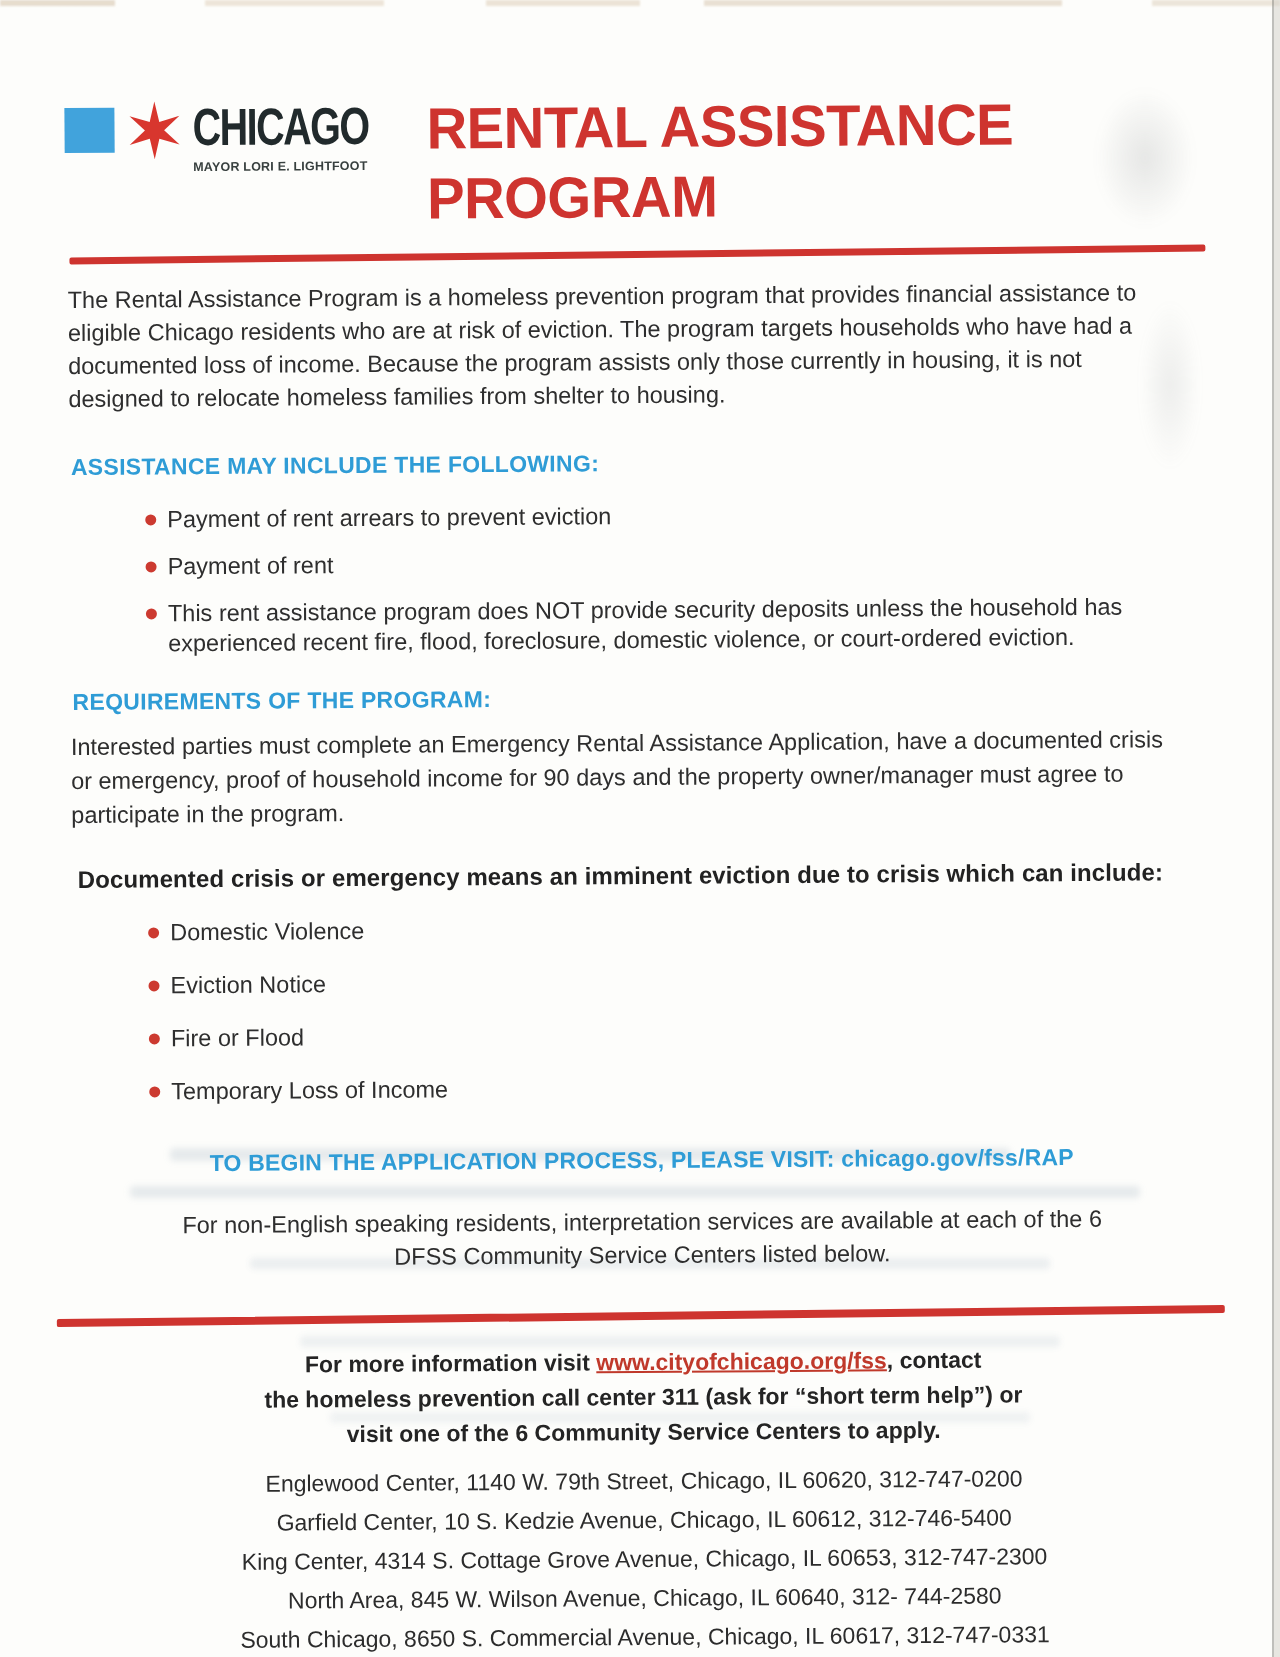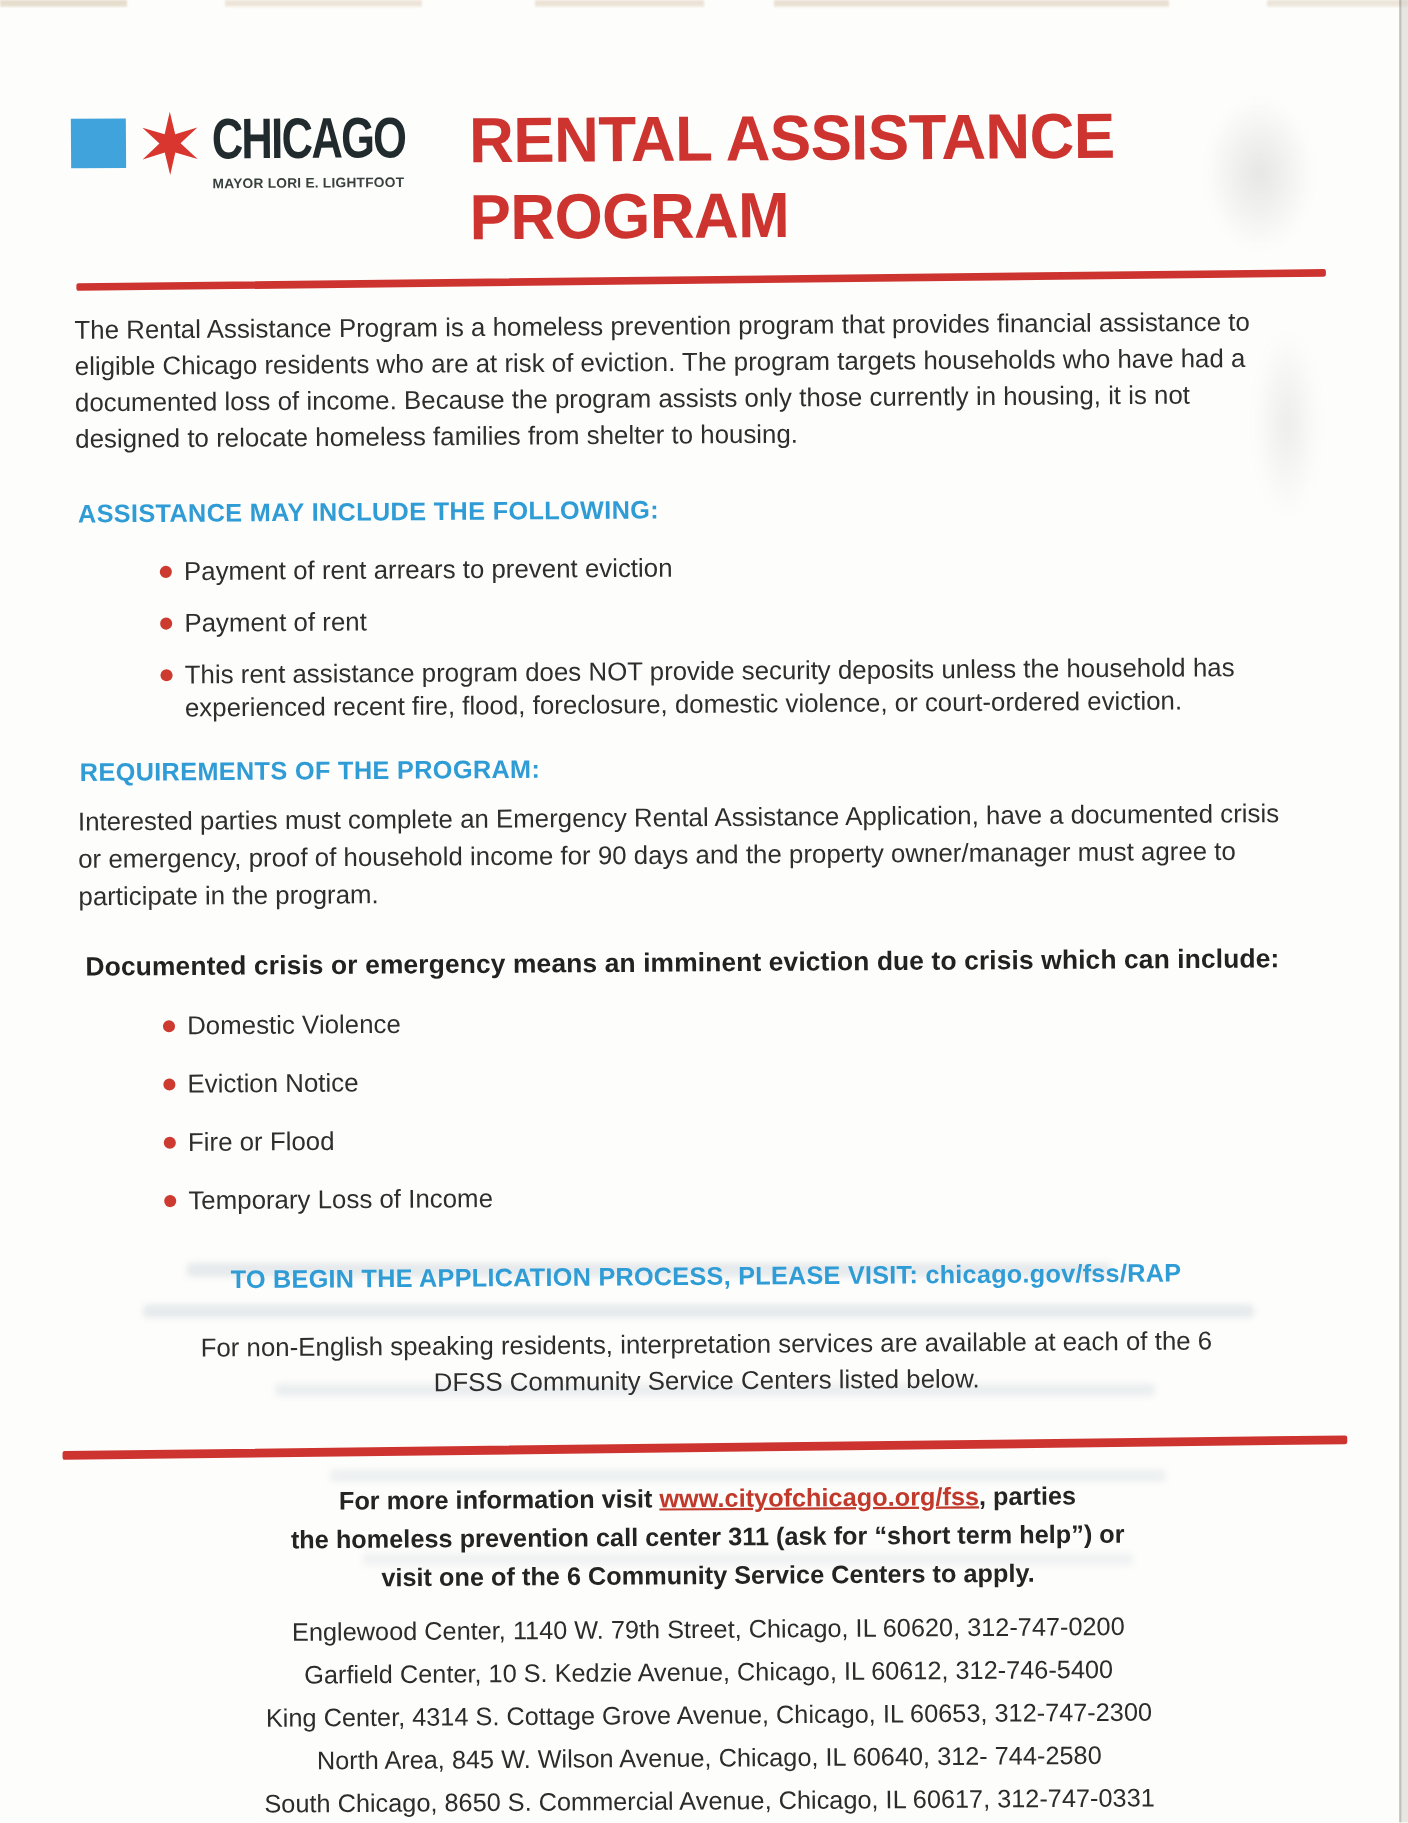--- a/index.html
+++ b/index.html
@@ -140,21 +140,21 @@
     <p class="apply-line">
       <span>TO BEGIN THE APPLICATION PROCESS, PLEASE VISIT:</span>
       <span class="apply-url">chicago.gov/fss/RAP</span>
     </p>
 
     <p class="interp">For non-English speaking residents, interpretation services are available at each of the 6 DFSS Community Service Centers listed below.</p>
 
     <div class="rule rule-bottom"></div>
 
     <div class="footer-info">
-      <p><span>For more information visit </span><a class="footer-link">www.cityofchicago.org/fss</a><span>, parties</span></p>
+      <p><span>For more information visit </span><a class="footer-link">www.cityofchicago.org/fss</a><span>, contact</span></p>
       <p>the homeless prevention call center 311 (ask for “short term help”) or</p>
       <p>visit one of the 6 Community Service Centers to apply.</p>
     </div>
 
     <div class="centers">
       <p>Englewood Center, 1140 W. 79th Street, Chicago, IL 60620, 312-747-0200</p>
       <p>Garfield Center, 10 S. Kedzie Avenue, Chicago, IL 60612, 312-746-5400</p>
       <p>King Center, 4314 S. Cottage Grove Avenue, Chicago, IL 60653, 312-747-2300</p>
       <p>North Area, 845 W. Wilson Avenue, Chicago, IL 60640, 312- 744-2580</p>
       <p>South Chicago, 8650 S. Commercial Avenue, Chicago, IL 60617, 312-747-0331</p>

